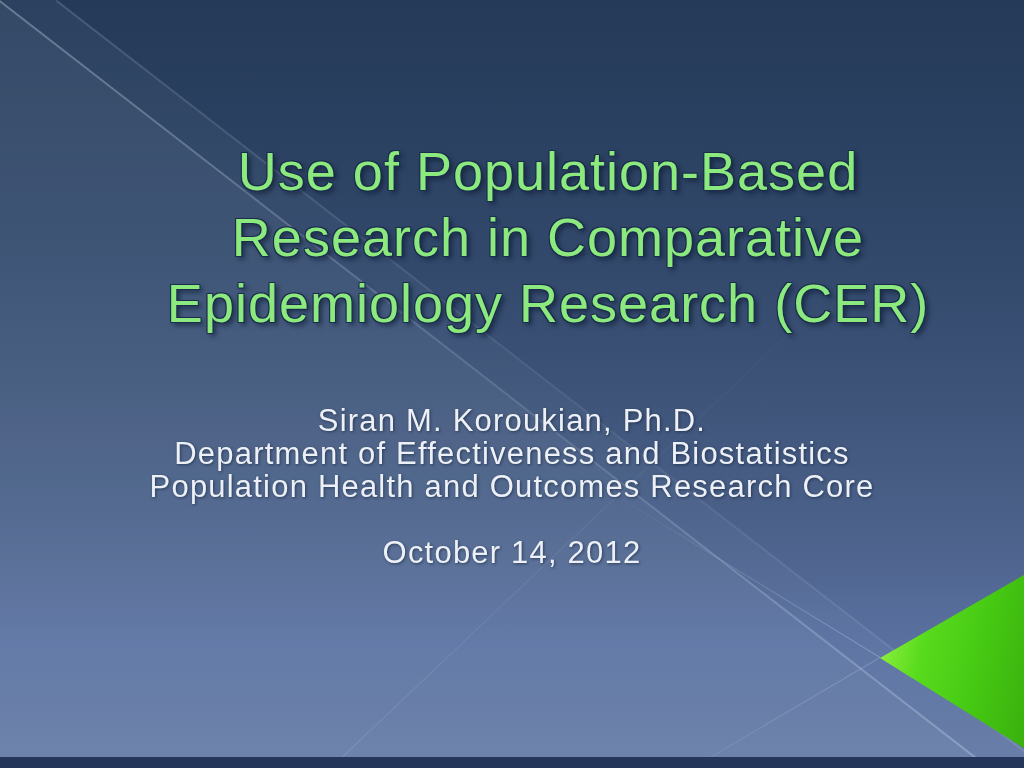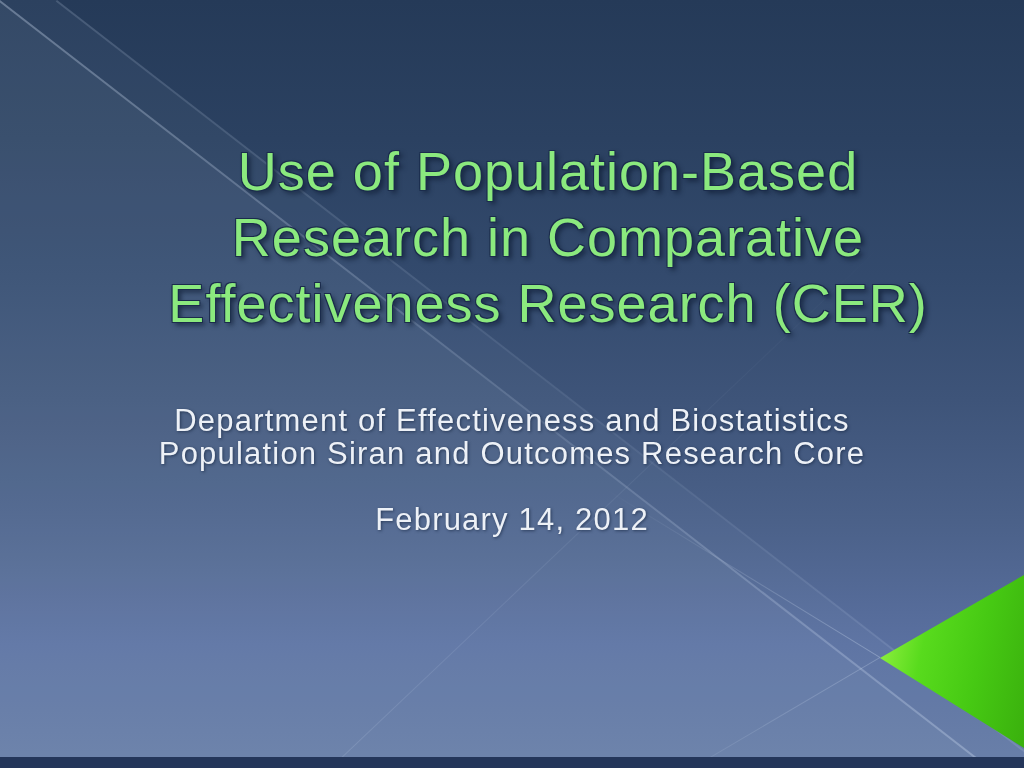--- a/index.html
+++ b/index.html
@@ -118,22 +118,23 @@
   <div class="edge-line edge-line-2"></div>
   <div class="edge-line-3"></div>
   <div class="vertex-line vertex-line-up"></div>
   <div class="vertex-line vertex-line-down"></div>
   <div class="green-arrow"></div>
   <div class="footer-bar"></div>
 
   <div class="title">
     <div>Use of Population-Based</div>
     <div>Research in Comparative</div>
-    <div>Effectiveness Research (CER)</div>
+    <div>Epidemiology Research (CER)</div>
   </div>
 
   <div class="subtitle">
+    <div>Siran M. Koroukian, Ph.D.</div>
     <div>Department of Effectiveness and Biostatistics</div>
-    <div>Population Siran and Outcomes Research Core</div>
-    <div class="date-line">February 14, 2012</div>
+    <div>Population Health and Outcomes Research Core</div>
+    <div class="date-line">October 14, 2012</div>
   </div>
 
 </div>
 
 </body></html>

